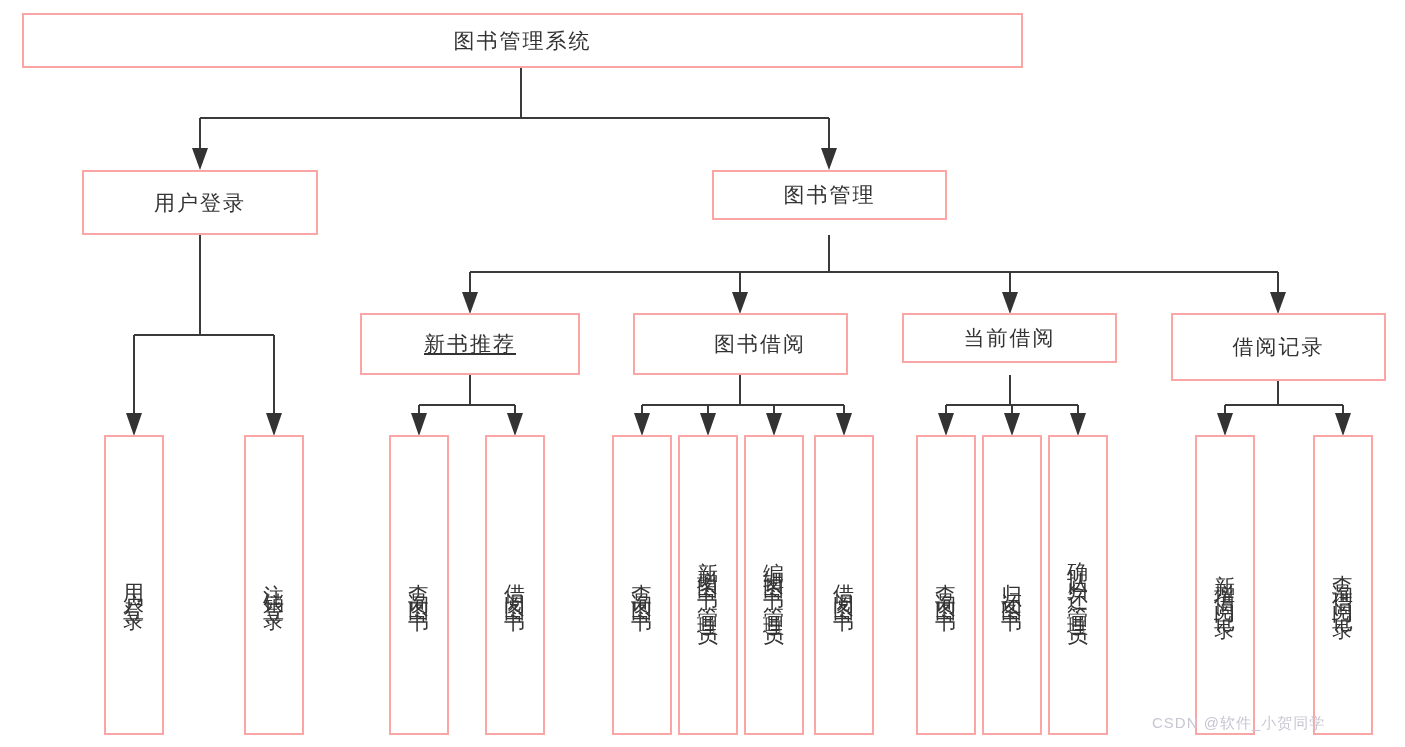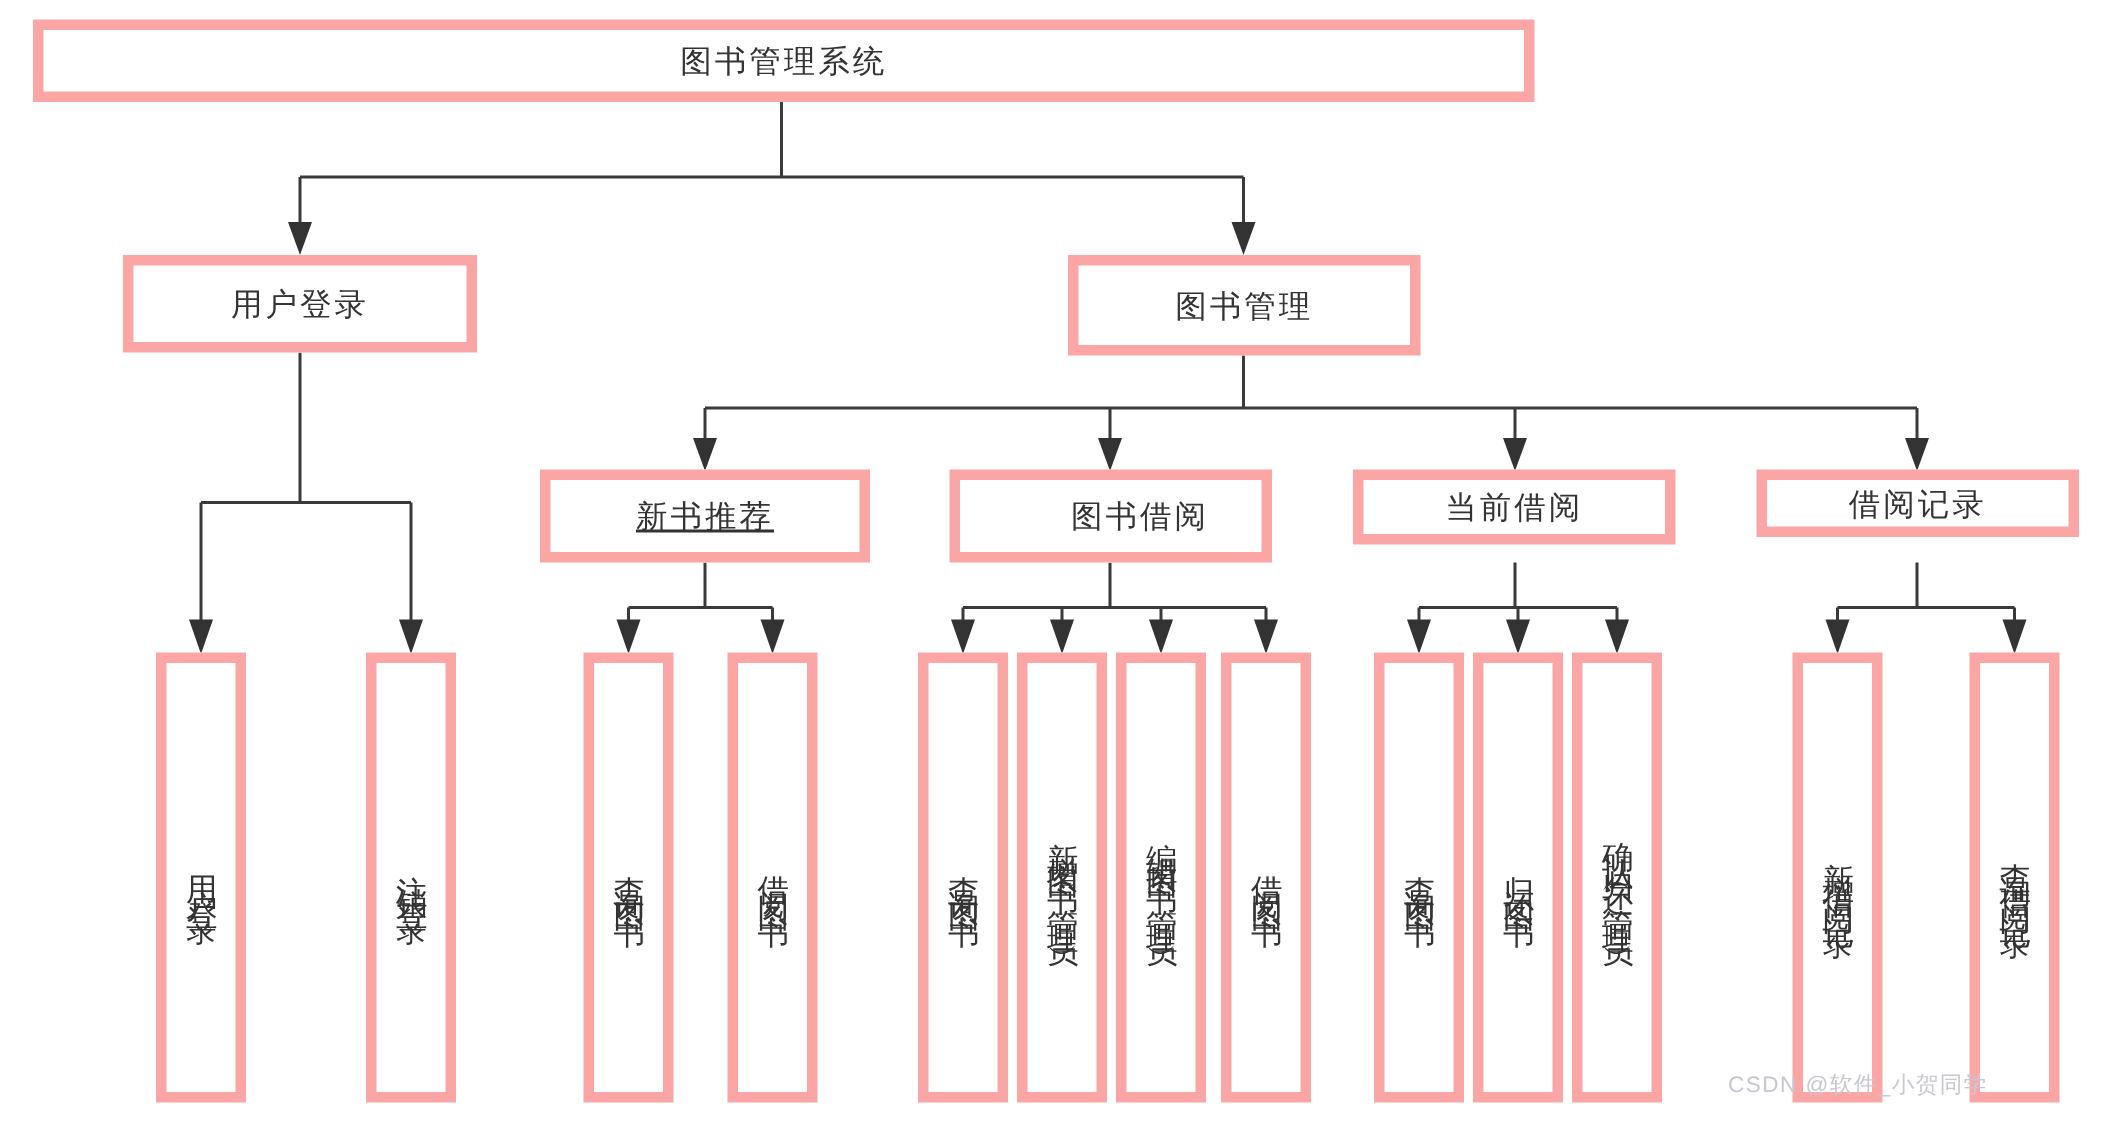--- a/index.html
+++ b/index.html
@@ -19,21 +19,21 @@
   svg.connectors {
     position: absolute;
     left: 0;
     top: 0;
     pointer-events: none;
   }
   .box {
     position: absolute;
     box-sizing: border-box;
     background: #ffffff;
-    border: 7px solid #fca5a5;
+    border: 2px solid #fca5a5;
     display: flex;
     align-items: center;
     justify-content: center;
     font-size: 21px;
     letter-spacing: 2px;
     color: #333333;
     white-space: nowrap;
   }
   .leaf {
     width: 60px;
@@ -109,26 +109,26 @@
     <g>
       <path d="M1278,375 V405 M1225,405 H1343 M1225,405 V414 M1343,405 V414"></path>
       <polygon points="1217,413 1233,413 1225,436" fill="#333333" stroke="none"></polygon>
       <polygon points="1335,413 1351,413 1343,436" fill="#333333" stroke="none"></polygon>
     </g>
   </svg>
 
   <div class="box" style="left:22px; top:13px; width:1001px; height:55px;">图书管理系统</div>
 
   <div class="box" style="left:82px; top:170px; width:236px; height:65px;">用户登录</div>
-  <div class="box" style="left:712px; top:170px; width:235px; height:67px;">图书管理</div>
+  <div class="box" style="left:712px; top:170px; width:235px; height:50px;">图书管理</div>
 
   <div class="box" style="left:360px; top:313px; width:220px; height:62px;text-decoration:underline;">新书推荐</div>
   <div class="box" style="left:633px; top:313px; width:215px; height:62px;padding-left:39px;">图书借阅</div>
   <div class="box" style="left:902px; top:313px; width:215px; height:50px;">当前借阅</div>
-  <div class="box" style="left:1171px; top:313px; width:215px; height:45px;">借阅记录</div>
+  <div class="box" style="left:1171px; top:313px; width:215px; height:68px;">借阅记录</div>
 
   <div class="box leaf" style="left:104px;">
     <span class="vtext">用户登录</span>
   </div>
   <div class="box leaf" style="left:244px;">
     <span class="vtext">注销登录</span>
   </div>
 
   <div class="box leaf" style="left:389px;">
     <span class="vtext">查询图书</span>

